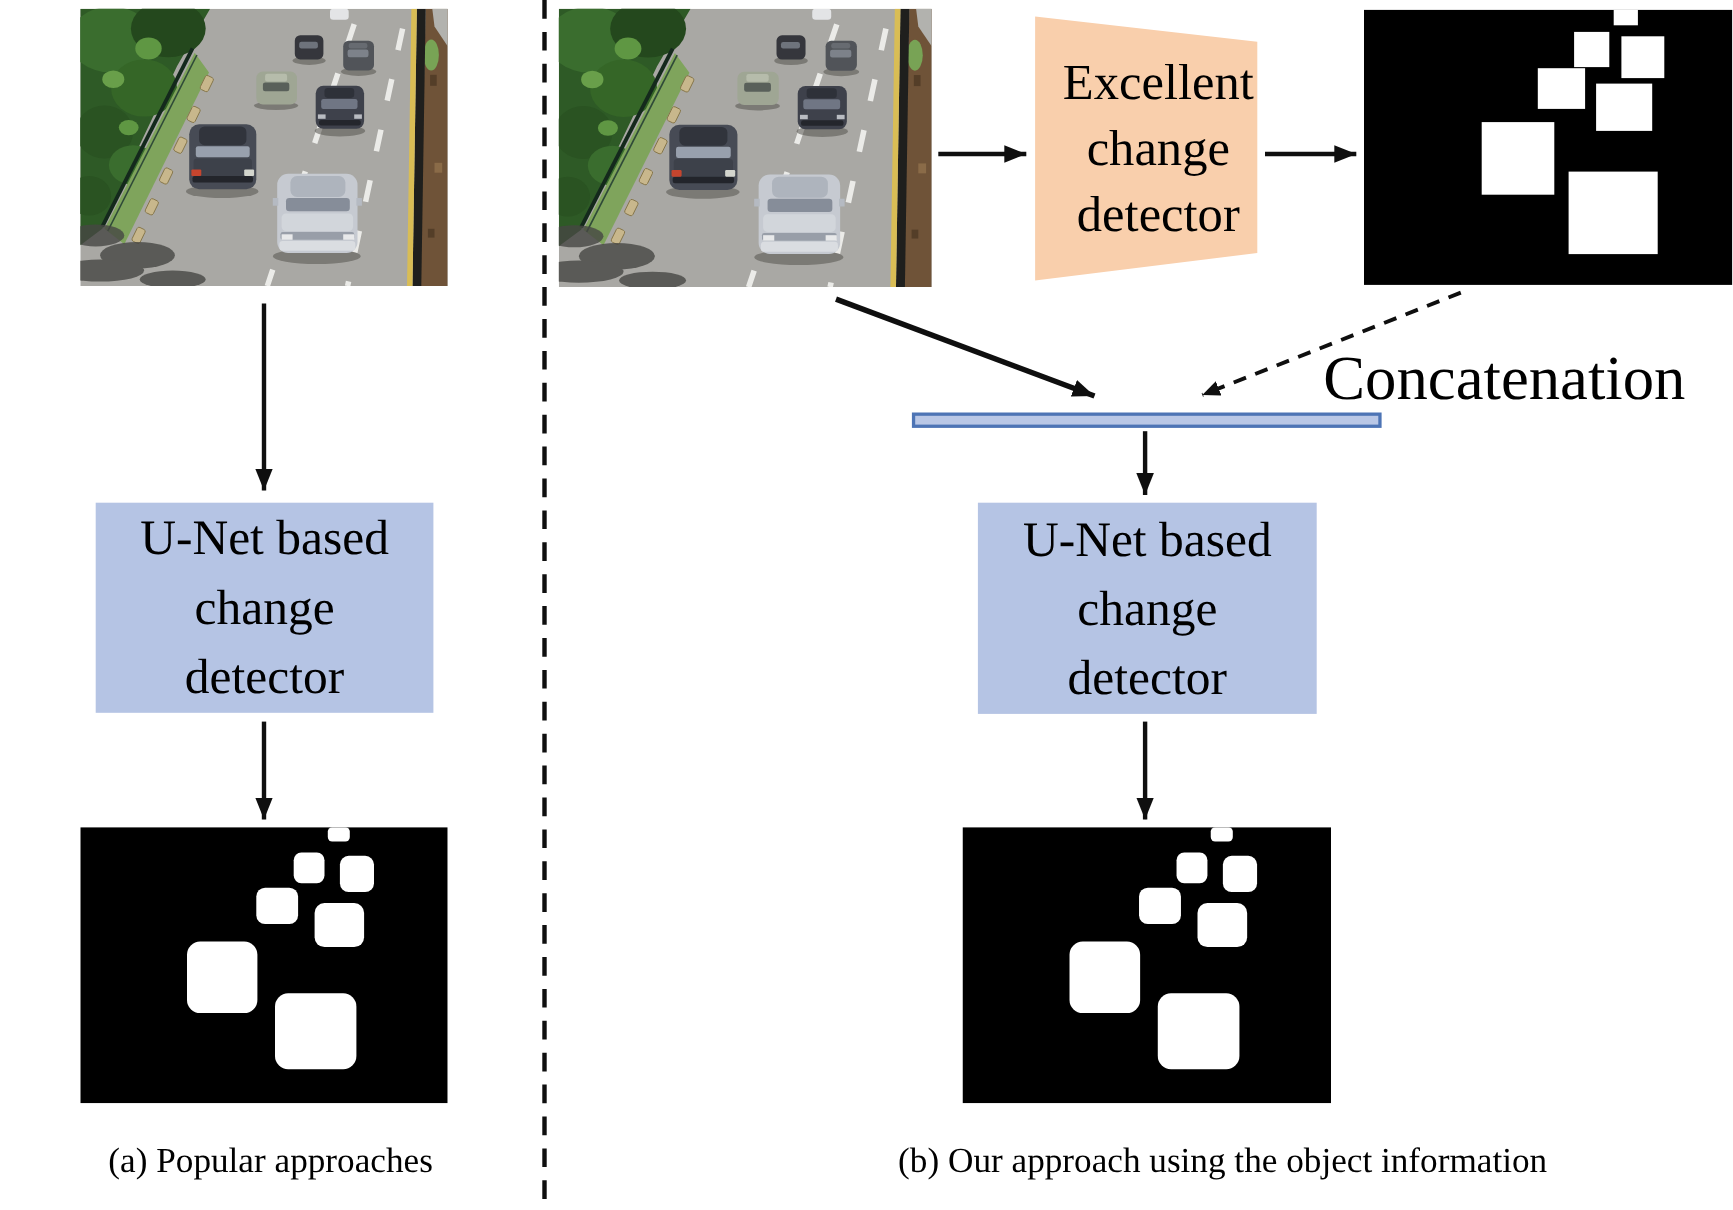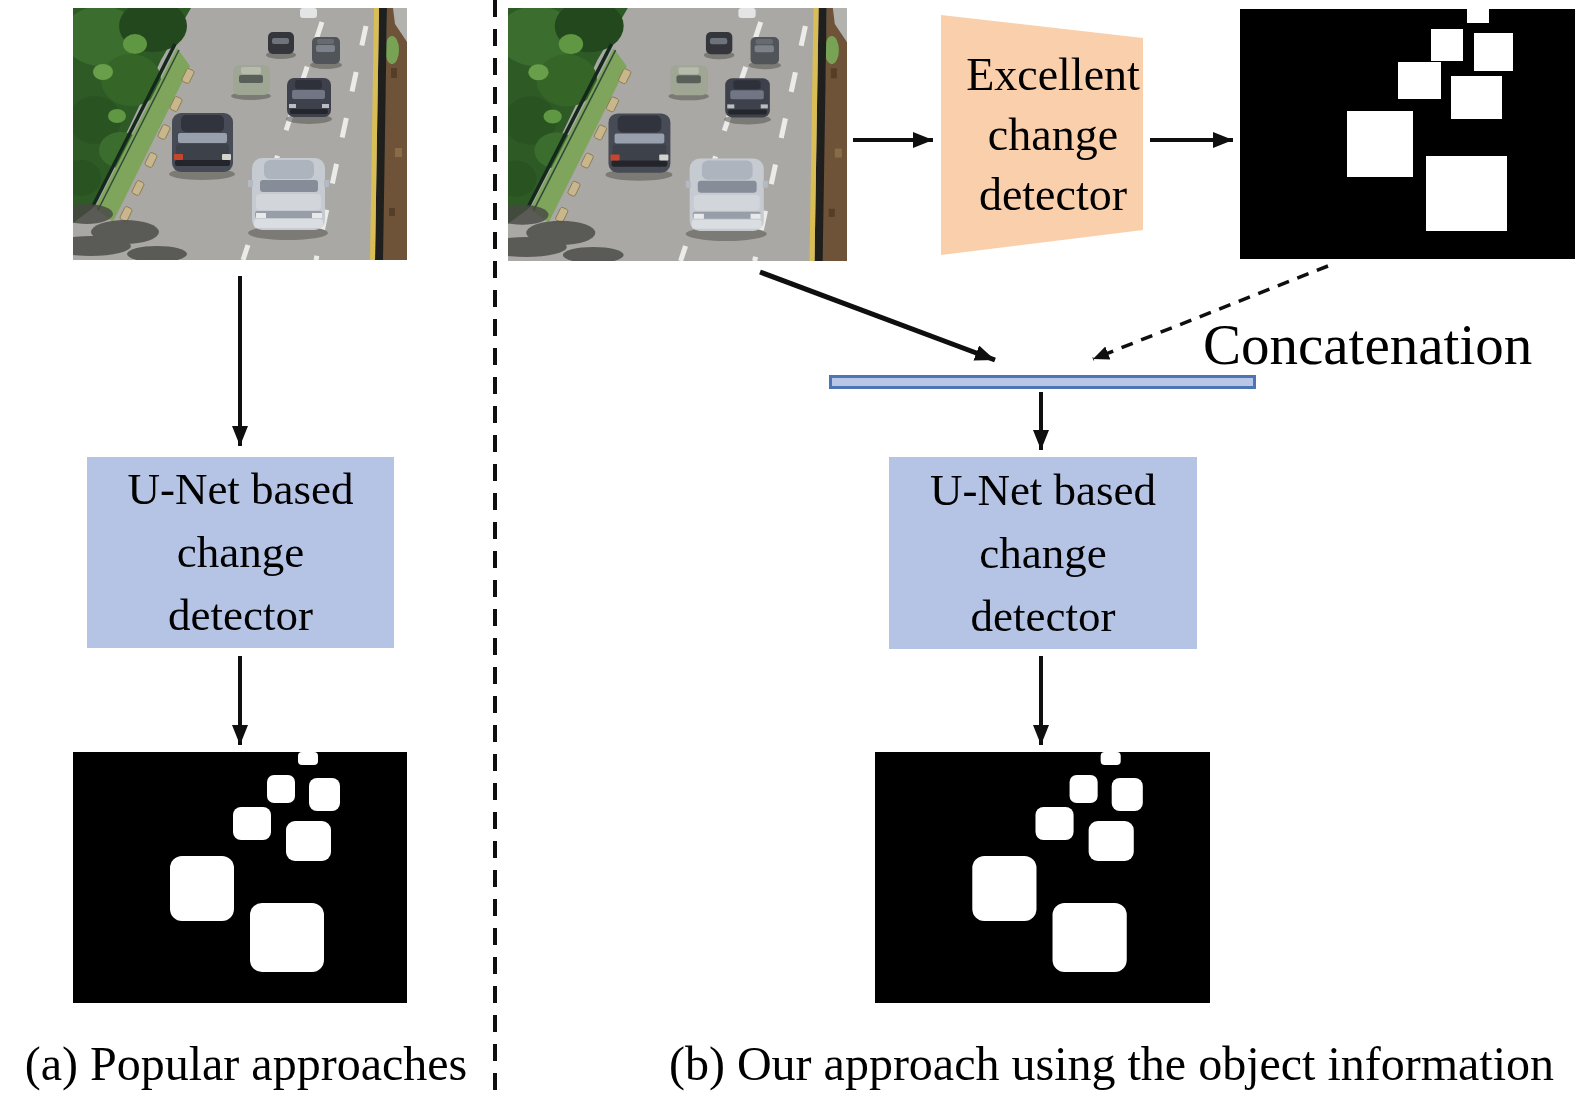--- a/index.html
+++ b/index.html
@@ -2,21 +2,21 @@
 <html><head>
 <meta charset="utf-8">
 <style>
   html,body{margin:0;padding:0;background:#fff;}
   .canvas{position:relative;width:1575px;height:1100px;background:#ffffff;
           font-family:"Liberation Serif", serif;color:#000;overflow:hidden;}
   .abs{position:absolute;}
   .box-text{display:flex;flex-direction:column;align-items:center;justify-content:center;text-align:center;}
   .unet-text{font-size:45px;line-height:63px;border-radius:15px;}
   .trap-text{font-size:46px;line-height:60px;}
-  .caption{font-size:48px;text-align:center;white-space:nowrap;}
+  .caption{font-size:32px;text-align:center;white-space:nowrap;}
   .concat-label{font-size:57px;white-space:nowrap;}
 </style>
 </head>
 <body>
 
 <div class="canvas">
 
   <svg class="abs" style="left:0;top:0" width="1575" height="1100">
     <defs>
       <marker id="ah" markerUnits="userSpaceOnUse" markerWidth="22" markerHeight="18" refX="20" refY="8" orient="auto">

